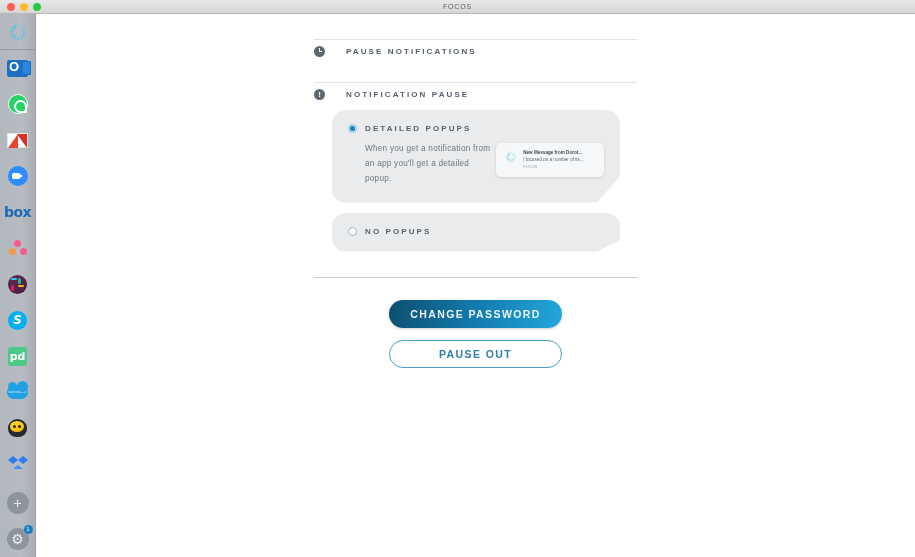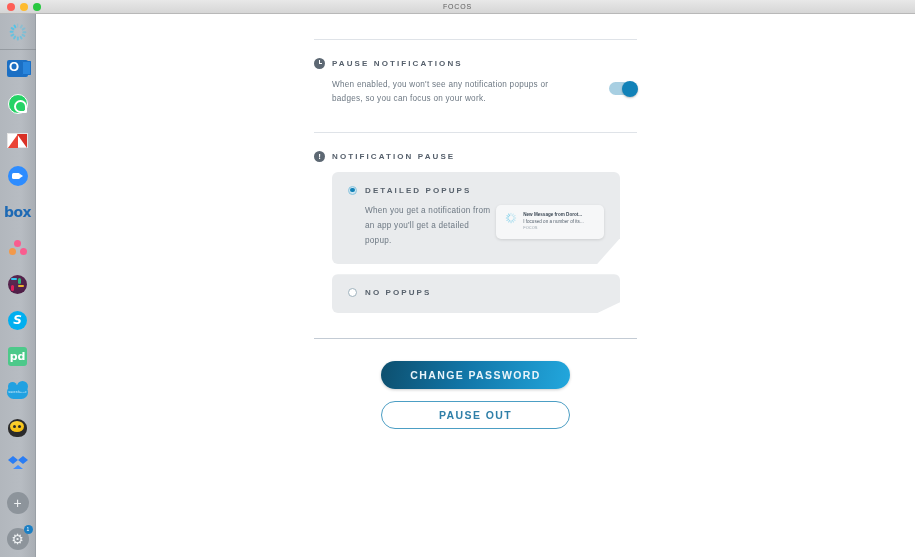--- a/index.html
+++ b/index.html
@@ -74,22 +74,22 @@
   }
   .divider {
     height: 1px; background: #dfe3e8;
     width: 323px; margin: 25px auto 0 auto;
   }
   .divider.dark { background: #c3cbd4; }
 
   .panel { width: 323px; margin: 0 auto; }
 
   .sec-head {
-    display: flex; align-items: center; gap: 7px;
-    margin-top: 18px;
+    display: flex; align-items: center; gap: 21px;
+    margin-top: 6px;
   }
   .sec-title {
     font-size: 8px; font-weight: bold; letter-spacing: 2.1px; color: #555f6b;
   }
   .circ-icon {
     width: 11px; height: 11px; border-radius: 50%;
     background: #5d6873; position: relative; flex: 0 0 auto;
   }
   .clock-hands {
     position: absolute; inset: 0;
@@ -122,21 +122,21 @@
   .toggle .knob {
     position: absolute; top: -1.5px; right: -1px;
     width: 16px; height: 16px; border-radius: 50%;
     background: #1282b8;
     box-shadow: 0 1px 2px rgba(0,0,0,.25);
   }
 
   
   .opt-card {
     position: relative; margin-top: 10px;
-    background: #e9ebed; border-radius: 6px;
+    background: #e9ebed; border-radius: 14px;
     padding: 14px 16px 16px 16px;
     margin-left: 18px; width: 288px;
   }
   .opt-card.cut {
     clip-path: polygon(0 0, 100% 0, 100% 72%, 92% 100%, 0 100%);
   }
   .opt-head { display: flex; align-items: center; gap: 8px; }
   .radio {
     width: 9px; height: 9px; border-radius: 50%;
     border: 1.5px solid #9fb2bd; background: #fff;
@@ -171,21 +171,21 @@
   .toast-msg {
     font-size: 4.6px; color: #5a6672; line-height: 1.5; white-space: nowrap;
   }
   .toast-app {
     font-size: 4px; color: #9aa4ad; line-height: 1.6; white-space: nowrap;
   }
 
   
   .btns { width: 323px; margin: 0 auto; padding-top: 22px; }
   .btn {
-    display: block; width: 189px; height: 28px; margin: 0 auto;
+    display: block; width: 173px; height: 28px; margin: 0 auto;
     border-radius: 14px; border: none; cursor: pointer;
     font-size: 10.5px; font-weight: bold; letter-spacing: 1.4px;
     font-family: "Liberation Sans", sans-serif;
   }
   .btn-primary {
     background: linear-gradient(100deg, #0d4f6e 0%, #1276a8 45%, #22a7dd 100%);
     color: #eaf4fa;
     box-shadow: 0 1px 3px rgba(0,0,0,.2);
   }
   .btn-outline {
@@ -425,26 +425,20 @@
 
     <div class="divider"></div>
 
     <div class="panel">
 
       <div class="sec-head">
         <span class="circ-icon">
             <span class="clock-hands"></span>
           </span>
         <span class="sec-title">PAUSE NOTIFICATIONS</span>
-      </div>
-      <div class="row-pause">
-        <div class="desc">When enabled, you won't see any notification popups or badges, so you can focus on your work.</div>
-        <div class="toggle">
-          <div class="knob"></div>
-        </div>
       </div>
     </div>
 
     <div class="divider"></div>
 
     <div class="panel">
       <div class="sec-head">
         <span class="circ-icon">
             <span class="excl">!</span>
           </span>

